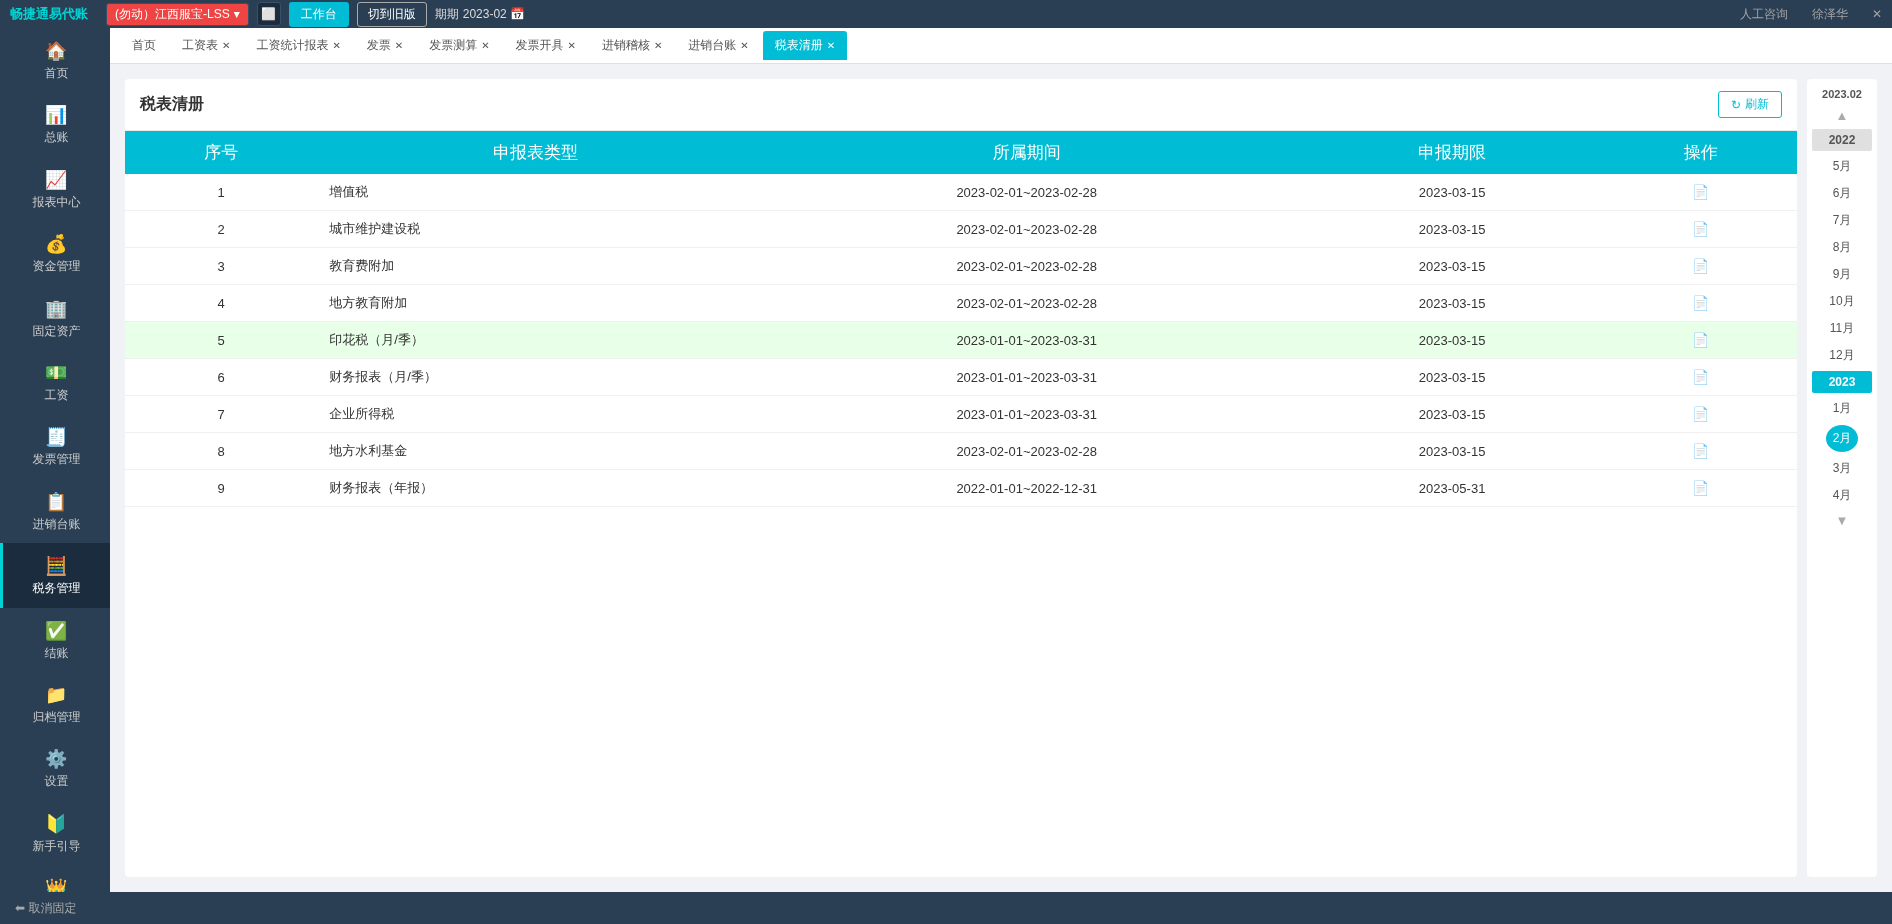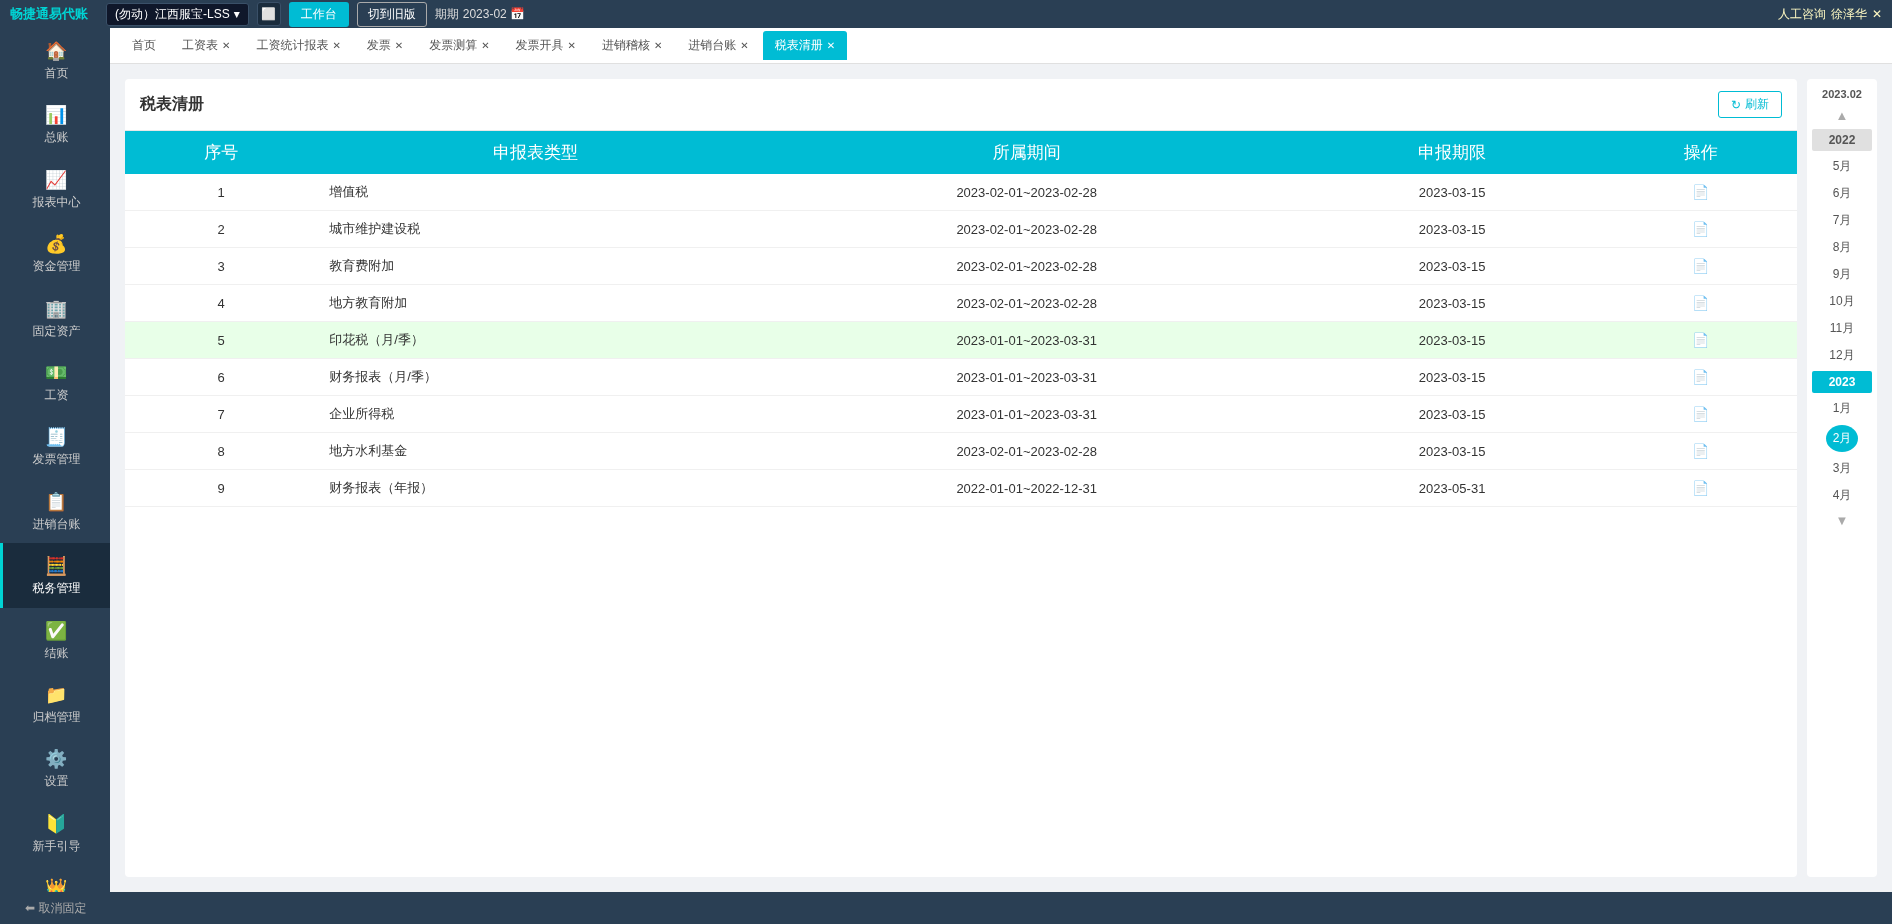--- a/index.html
+++ b/index.html
@@ -11,21 +11,21 @@
       background: #2a3f54;
       display: flex;
       align-items: center;
       padding: 0 10px;
       color: #fff;
       flex-shrink: 0;
       gap: 8px;
     }
     .top-bar .logo { color: #00d4d4; font-weight: bold; font-size: 13px; margin-right: 10px; }
     .top-bar .company-selector {
-      background: #0f172a;
+      background: #ef4444;
       border: 1px solid #3a5068;
       color: #fff;
       padding: 2px 8px;
       border-radius: 3px;
       display: flex;
       align-items: center;
       gap: 4px;
       cursor: pointer;
       font-size: 12px;
     }
@@ -54,21 +54,21 @@
       padding: 3px 10px;
       border-radius: 3px;
       cursor: pointer;
       font-size: 12px;
     }
     .top-bar .period {
       display: flex; align-items: center; gap: 4px;
       font-size: 12px; color: #ddd;
     }
     .top-bar .spacer { flex: 1; }
-    .top-bar .right-actions { display: flex; align-items: center; gap: 5px; font-size: 12px; color: #fef9c3; }
+    .top-bar .right-actions { display: flex; align-items: center; gap: 24px; font-size: 12px; color: #a3a3a3; }
     .top-bar .right-actions span { cursor: pointer; }
 
     
     .main-layout { display: flex; flex: 1; overflow: hidden; }
 
     
     .sidebar {
       width: 110px;
       background: #2a3f54;
       color: #ccc;
@@ -454,15 +454,15 @@
           <div class="month-item">4月</div>
           <div class="chevron-btn">
             <span>▼</span>
           </div>
         </div>
 
     </div>
   </div>
 </div>
 
-<div style="background:#2a3f54; height:32px; display:flex; align-items:center; padding:0 25px; flex-shrink:0;">
+<div style="background:#2a3f54; height:32px; display:flex; align-items:center; padding:0 15px; flex-shrink:0;">
   <span style="color:#aaa; font-size:12px; cursor:pointer;">⬅ 取消固定</span>
 </div>
 
 </body></html>

